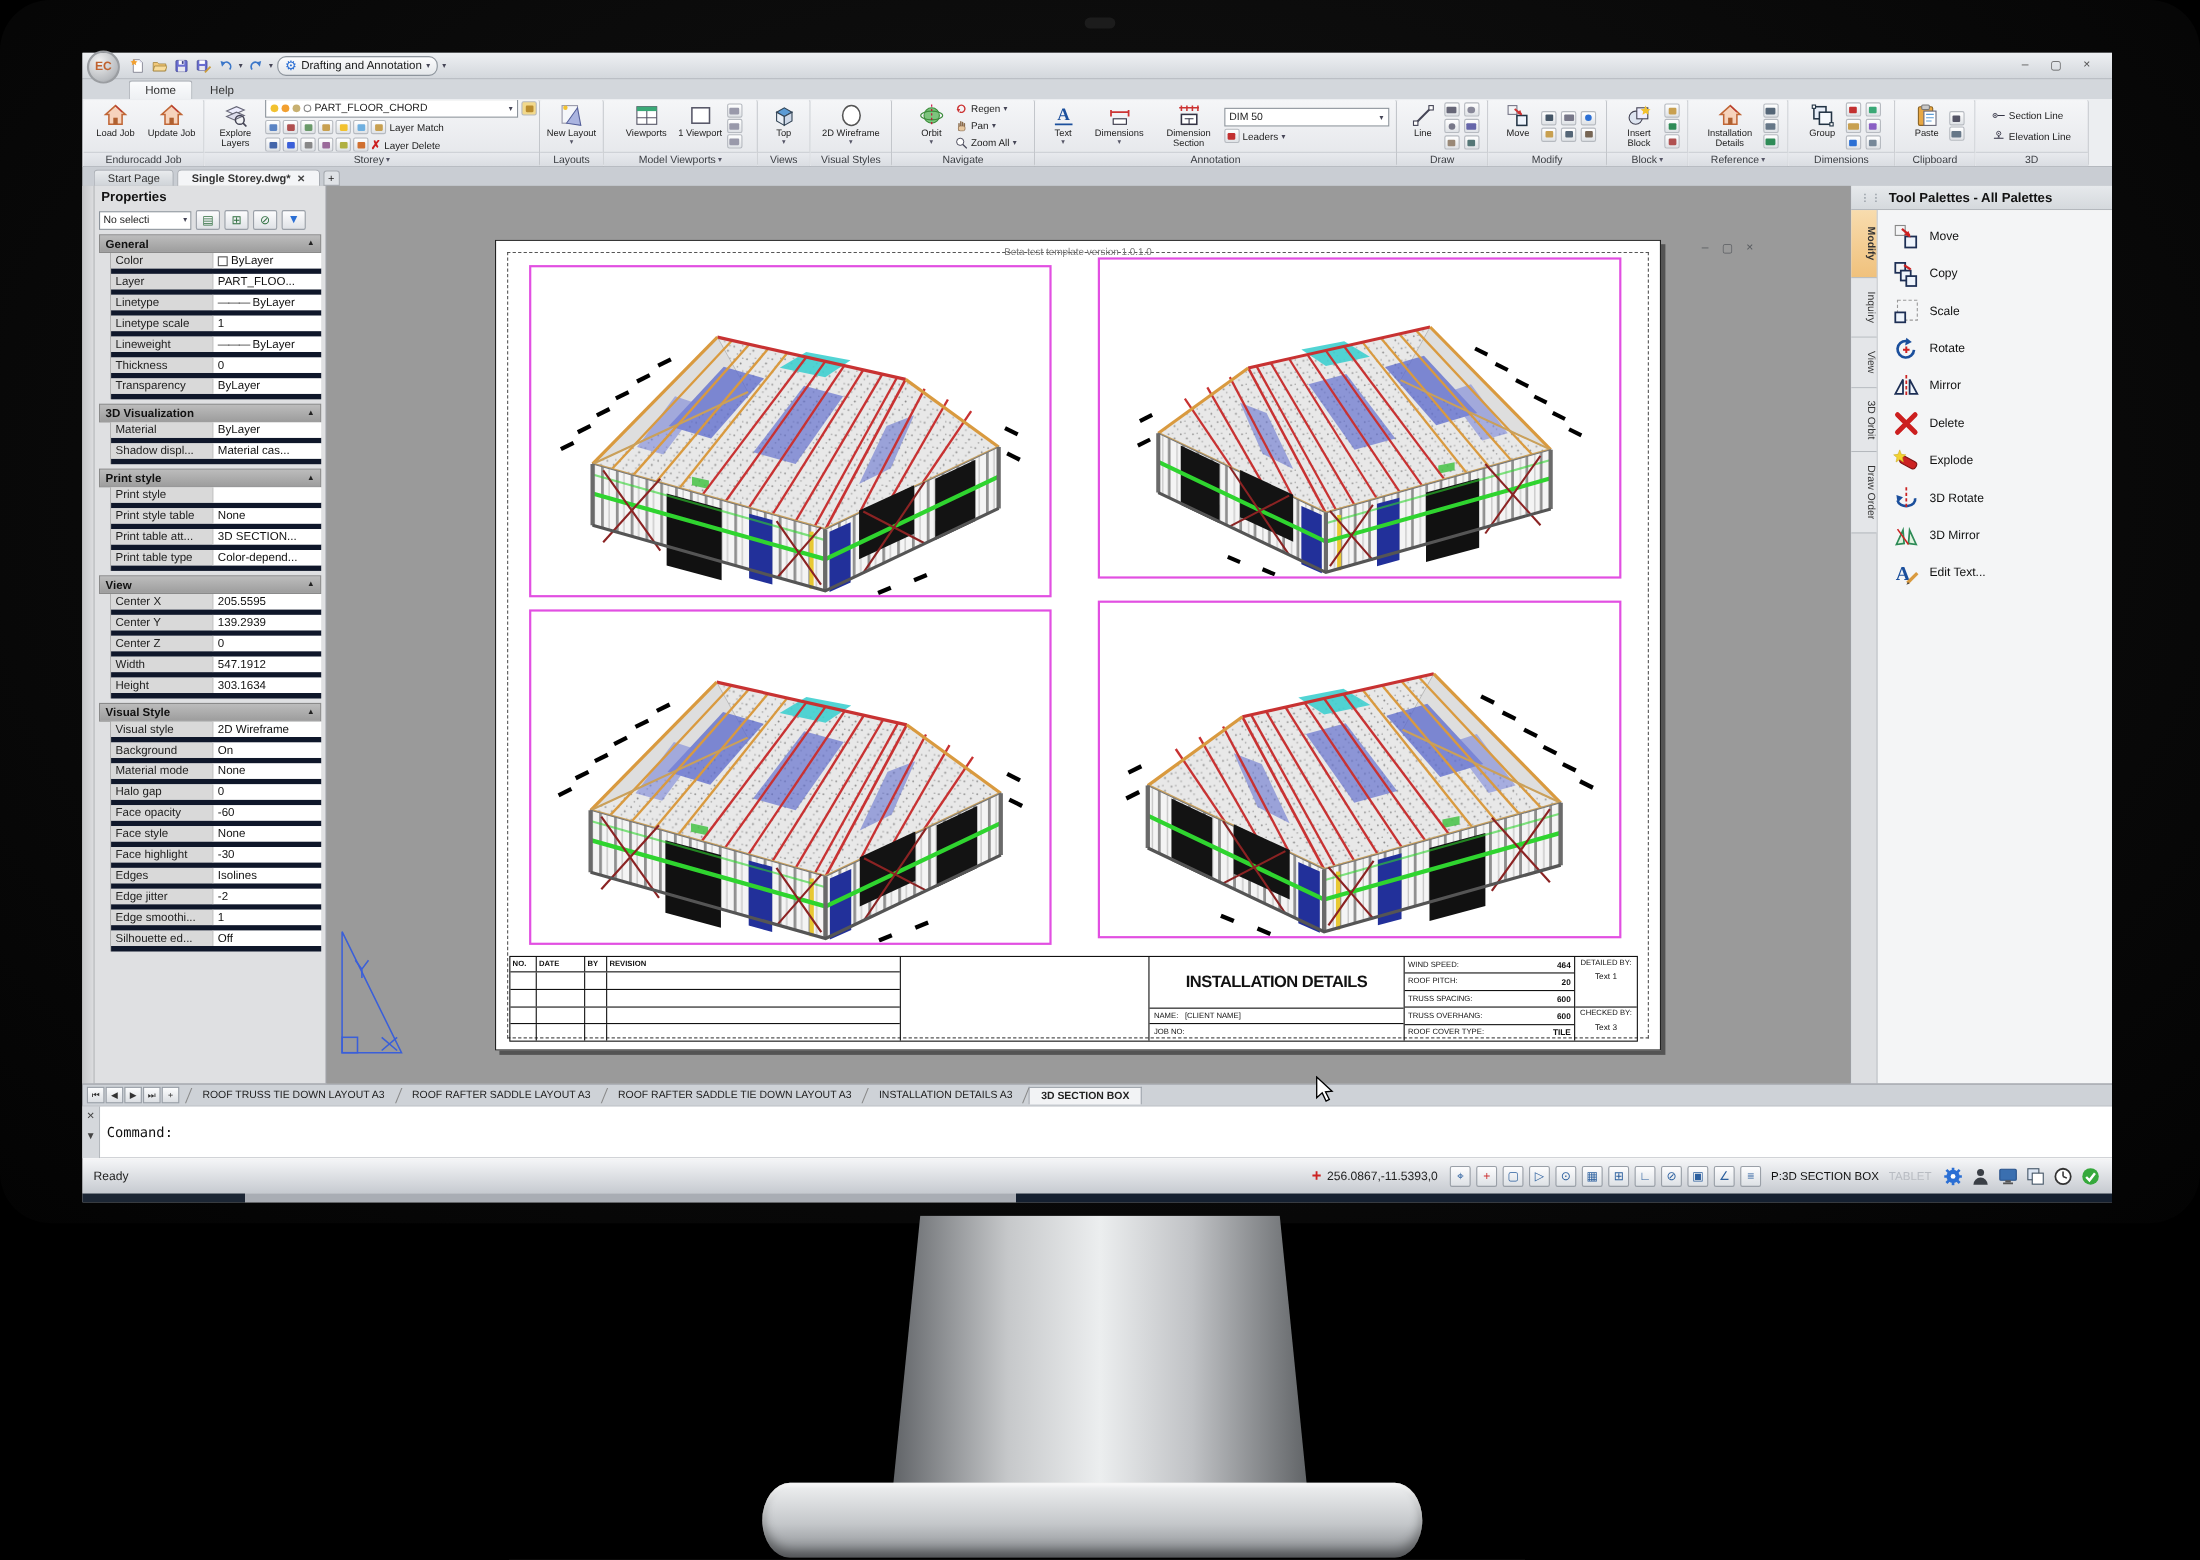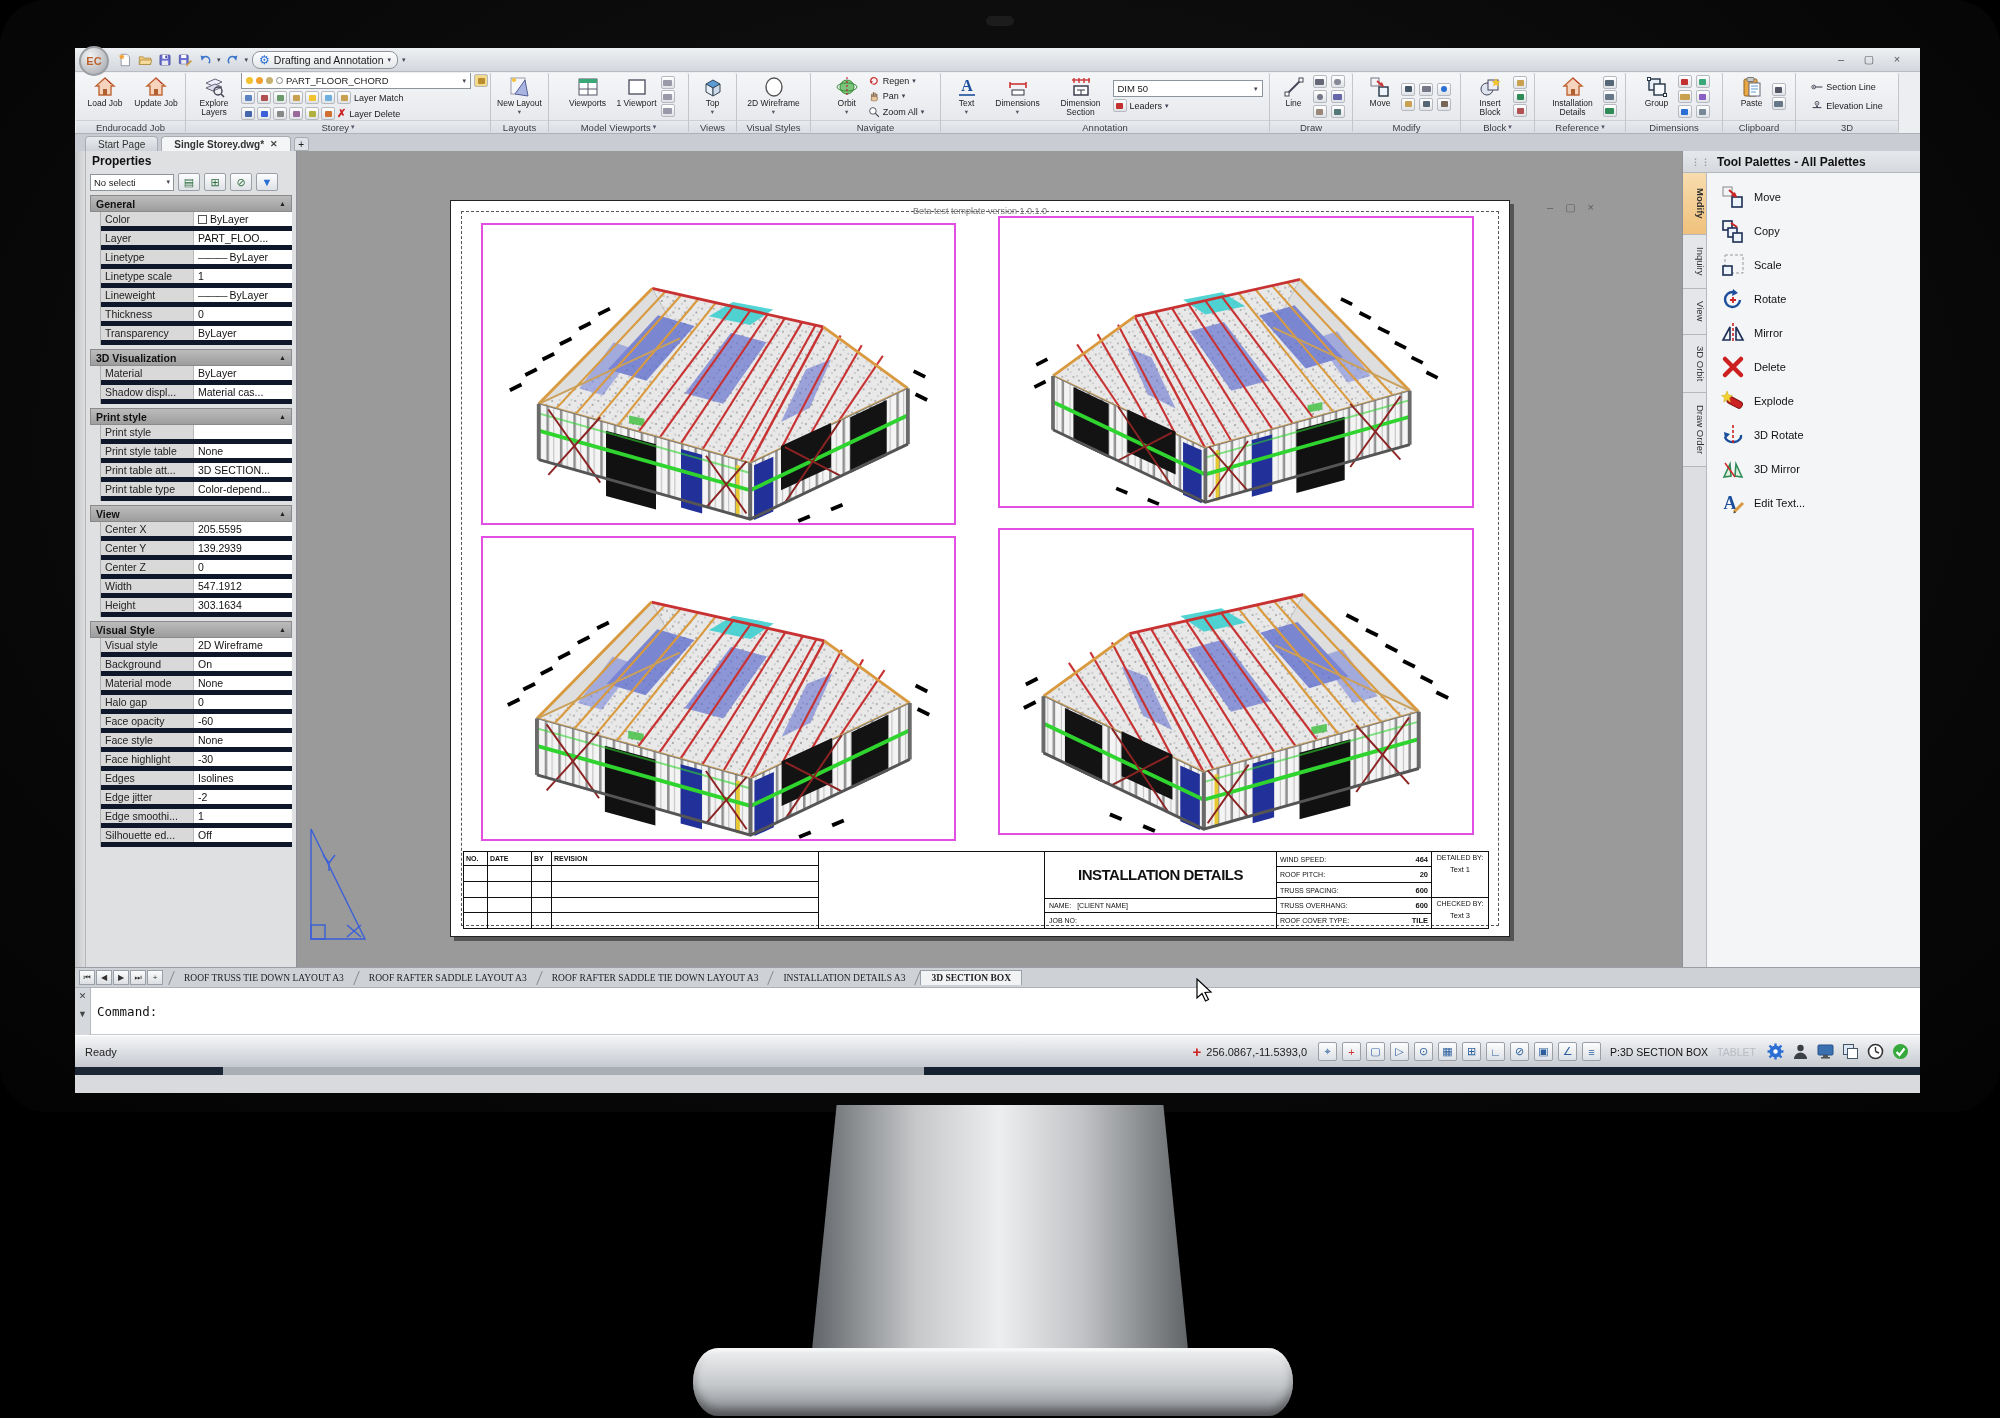--- a/index.html
+++ b/index.html
@@ -150,21 +150,21 @@
   .pal-list { flex:1; background:#f4f5f6; padding:10px 0 0 14px; display:flex; flex-direction:column; gap:7px; }
   .pal-item { display:flex; align-items:center; gap:9px; height:27px; }
   .pal-item svg { width:24px; height:24px; flex:0 0 auto; }
   .pal-label { font-size:11px; color:#111; }
 
   
   .lbar { height:20px; background:#ced2d7; display:flex; align-items:center; border-top:1px solid #9a9ea4; padding-left:4px; }
   .lnav { display:flex; gap:1px; margin-right:6px; }
   .lnav span { width:16px; height:15px; background:linear-gradient(#fbfcfd,#dcdfe3); border:1px solid #9aa0a8; font-size:8px;
     display:flex; align-items:center; justify-content:center; color:#333; }
-  .ltab { padding:2px 10px; font-size:9.5px; color:#222; white-space:nowrap;font-family:Liberation Serif, serif; }
+  .ltab { padding:2px 10px; font-size:9.5px; color:#222; white-space:nowrap; }
   .ltab.active { background:#f2f3f5; font-weight:bold; border:1px solid #9aa0a8; border-bottom:none; }
   .lsep { width:1px; height:14px; background:#888; transform:skewX(-22deg); margin:0 2px; }
 
   
   .cmd { height:48px; background:#e8eaed; display:flex; border-top:1px solid #aeb2b8; }
   .cmd-gutter { width:16px; background:#d5d8dc; display:flex; flex-direction:column; align-items:center; padding-top:3px; gap:8px; border-right:1px solid #b4b8bd; }
   .cmd-gutter span { font-size:9px; color:#444; }
   .cmd-lines { flex:1; display:flex; flex-direction:column; }
   .cmd-line { flex:1; background:#fff; border-bottom:1px solid #c6c9ce; font-family:"DejaVu Sans Mono", monospace;
     font-size:12.5px; color:#111; display:flex; align-items:center; padding-left:6px; }
@@ -566,20 +566,24 @@
         </div>
         <span class="qarrow">▾</span>
       </div>
       <div class="winbtns">
         <span>–</span>
         <span>▢</span>
         <span>×</span>
       </div>
     </div>
 
+    <div class="mtabs">
+      <div class="mtab active">Home</div>
+      <div class="mtab">Help</div>
+    </div>
 
     <div class="ribbon">
 
       <div class="rb-group" style="width:110px">
         <div class="rb-body">
           <div class="rb-big" style="width:50px">
             <span class="ric">
                 <svg>
                   <use href="#r-house"></use>
                 </svg>

